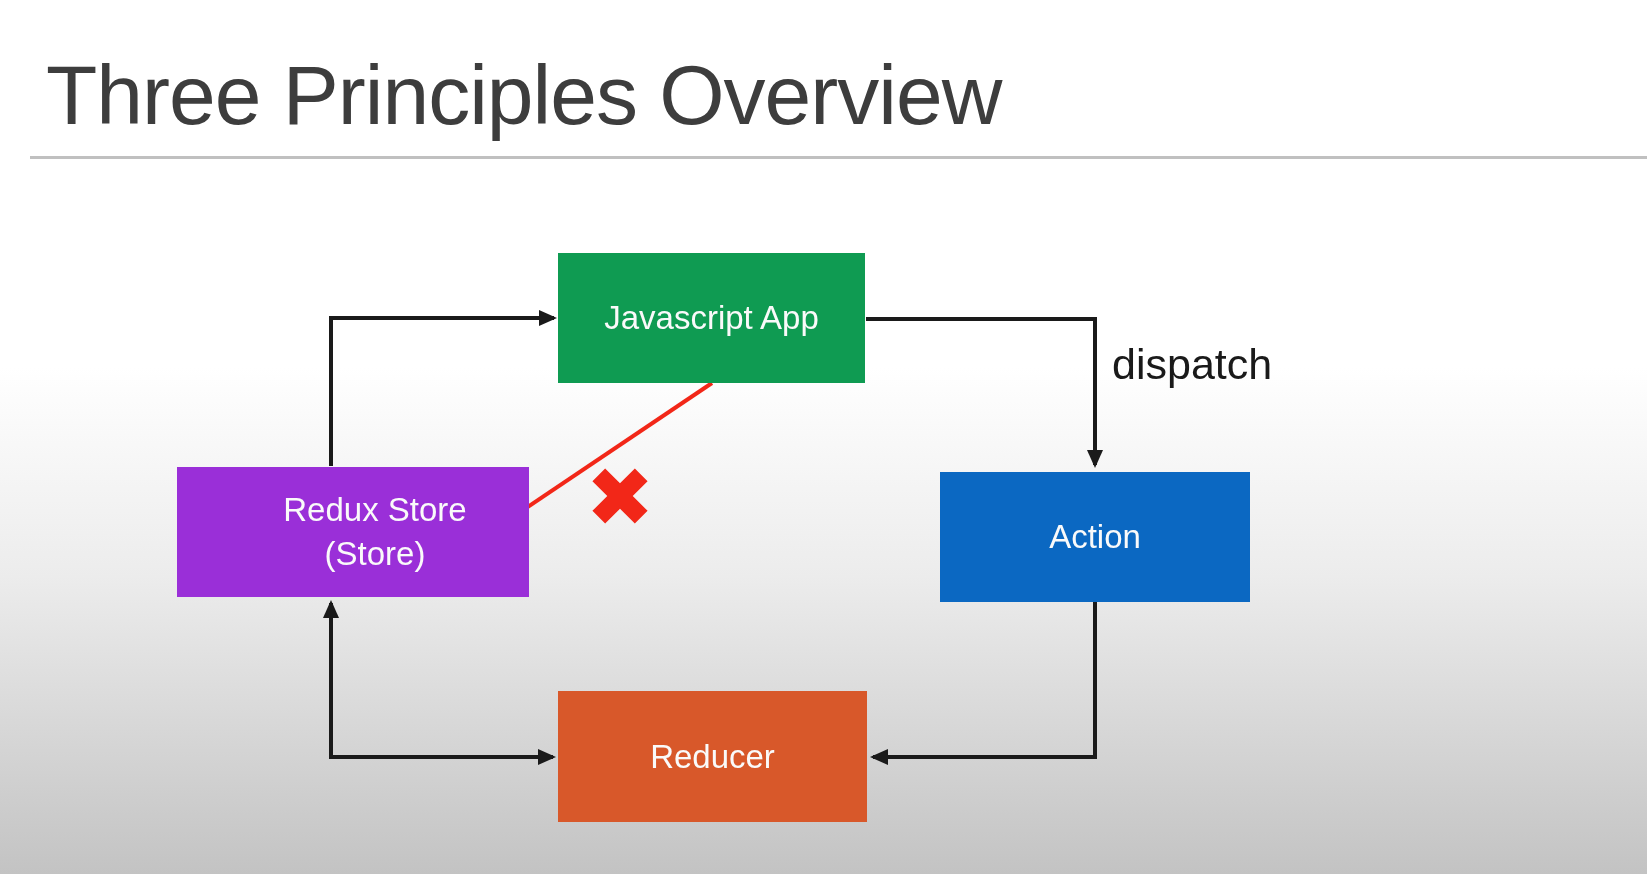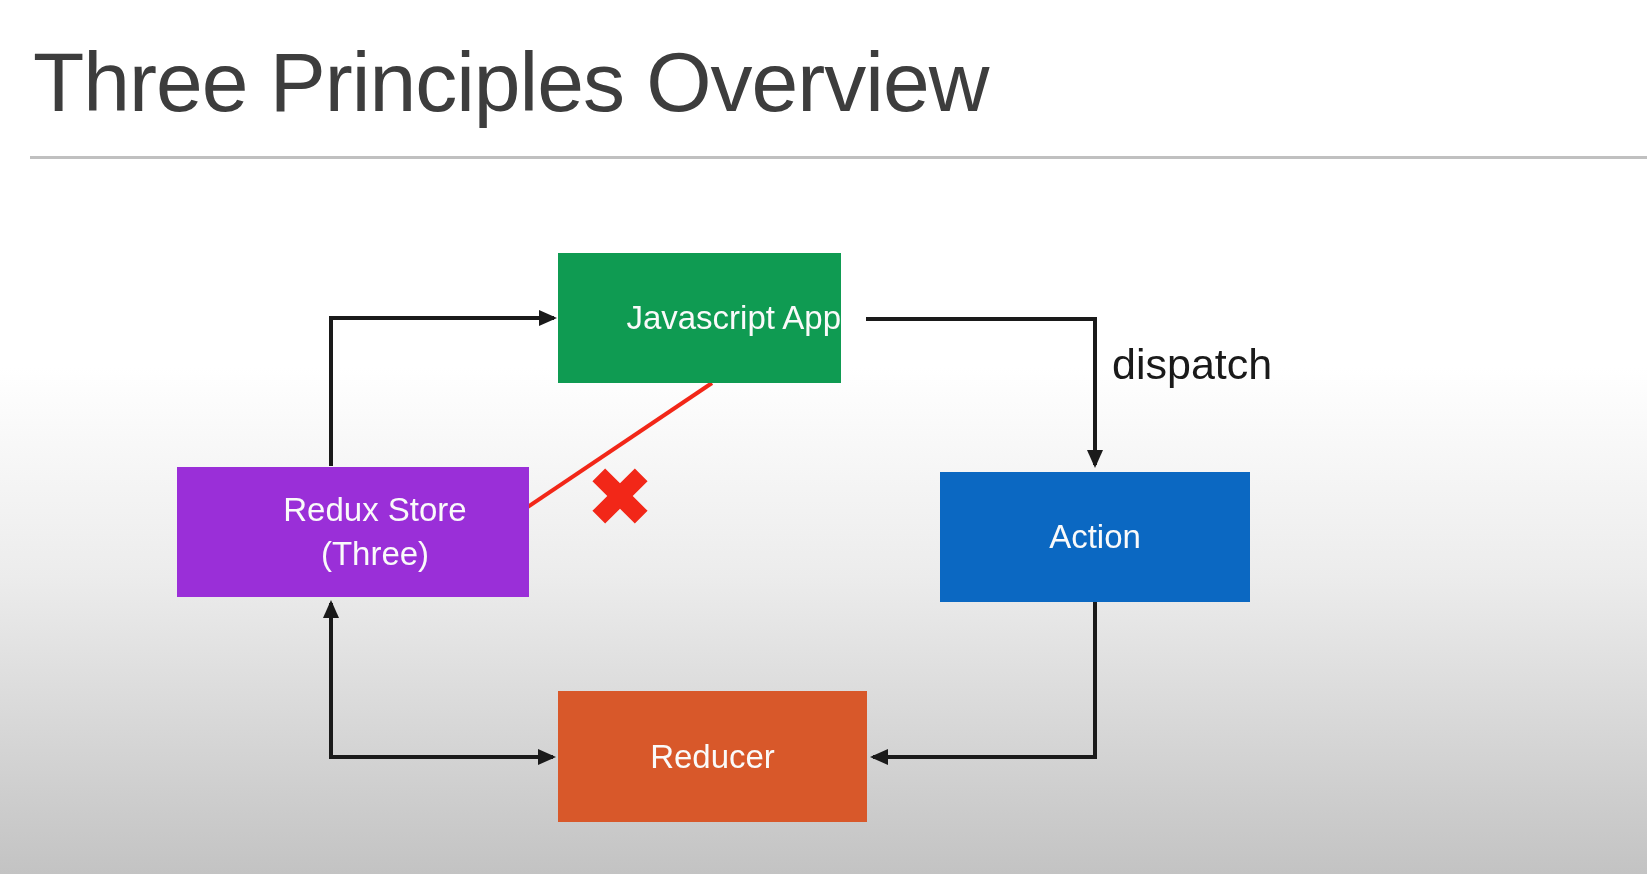--- a/index.html
+++ b/index.html
@@ -4,21 +4,21 @@
 <style>
   html,body{margin:0;padding:0;background:#888;}
   .slide{
     position:relative;
     width:1647px;height:874px;
     overflow:hidden;
     font-family:"Liberation Sans", sans-serif;
     background:linear-gradient(180deg,#ffffff 0%,#ffffff 42%,#ececec 66%,#c3c3c3 100%);
   }
   .title{
-    position:absolute;left:33px;top:34px;margin:0;
+    position:absolute;left:33px;top:34px;margin:13px;
     font-size:84px;font-weight:300;letter-spacing:-1px;
     color:#3d3d3d;white-space:nowrap;
   }
   .title-rule{
     position:absolute;left:30px;right:0;top:156px;height:3px;
     background:#c0c0c0;
   }
   .connectors{
     position:absolute;left:0;top:0;width:1647px;height:874px;
     pointer-events:none;
@@ -27,21 +27,21 @@
   .connectors path.red{stroke:#f22718;stroke-width:4;fill:none;}
   .marker-black{fill:#1a1a1a;}
   .marker-red{fill:#f22718;}
   .x-shape{fill:#f22718;stroke:none;}
   .node{
     position:absolute;display:flex;flex-direction:column;
     align-items:center;justify-content:center;
     color:#fafafa;font-size:33px;line-height:1.32;
     text-align:center;
   }
-  .node-js{left:558px;top:253px;width:283px;height:130px;align-items:flex-end;}
+  .node-js{left:558px;top:253px;width:307px;height:130px;}
   .node-store{left:177px;top:467px;width:308px;height:130px;padding-left:44px;}
   .node-action{left:940px;top:472px;width:310px;height:130px;}
   .node-reducer{left:558px;top:691px;width:309px;height:131px;}
   .edge-label{
     position:absolute;left:1112px;top:340px;
     font-size:43px;color:#1a1a1a;white-space:nowrap;
   }
 </style>
 </head>
 <body>
@@ -70,21 +70,21 @@
     <path class="red" d="M712,383 L492,531" marker-end="url(#arrow-red)"></path>
     <path class="x-shape" d="M-30,-9 L-9,-9 L-9,-30 L9,-30 L9,-9 L30,-9 L30,9 L9,9 L9,30 L-9,30 L-9,9 L-30,9 Z" transform="translate(620,496) rotate(45)"></path>
   </svg>
 
   <div class="node node-js" style="background-color: rgb(15, 155, 82); color: rgb(250, 250, 250);">
     <span>Javascript App</span>
   </div>
 
   <div class="node node-store" style="background-color: rgb(154, 47, 216); color: rgb(250, 250, 250);">
     <span>Redux Store</span>
-    <span>(Three)</span>
+    <span>(Store)</span>
   </div>
 
   <div class="node node-reducer" style="background-color: rgb(216, 88, 42); color: rgb(250, 250, 250);">
     <span>Reducer</span>
   </div>
 
   <div class="node node-action" style="background-color: rgb(11, 104, 194); color: rgb(250, 250, 250);">
     <span>Action</span>
   </div>
 

